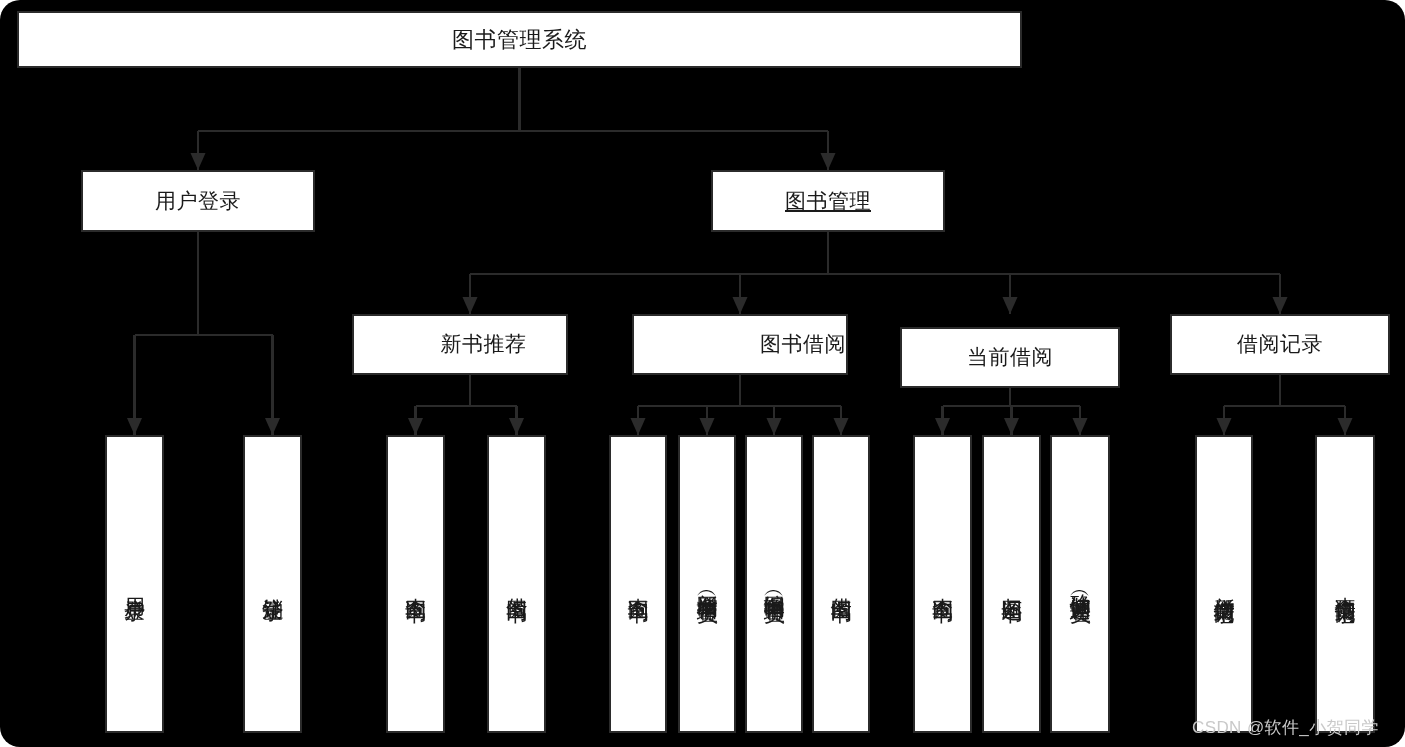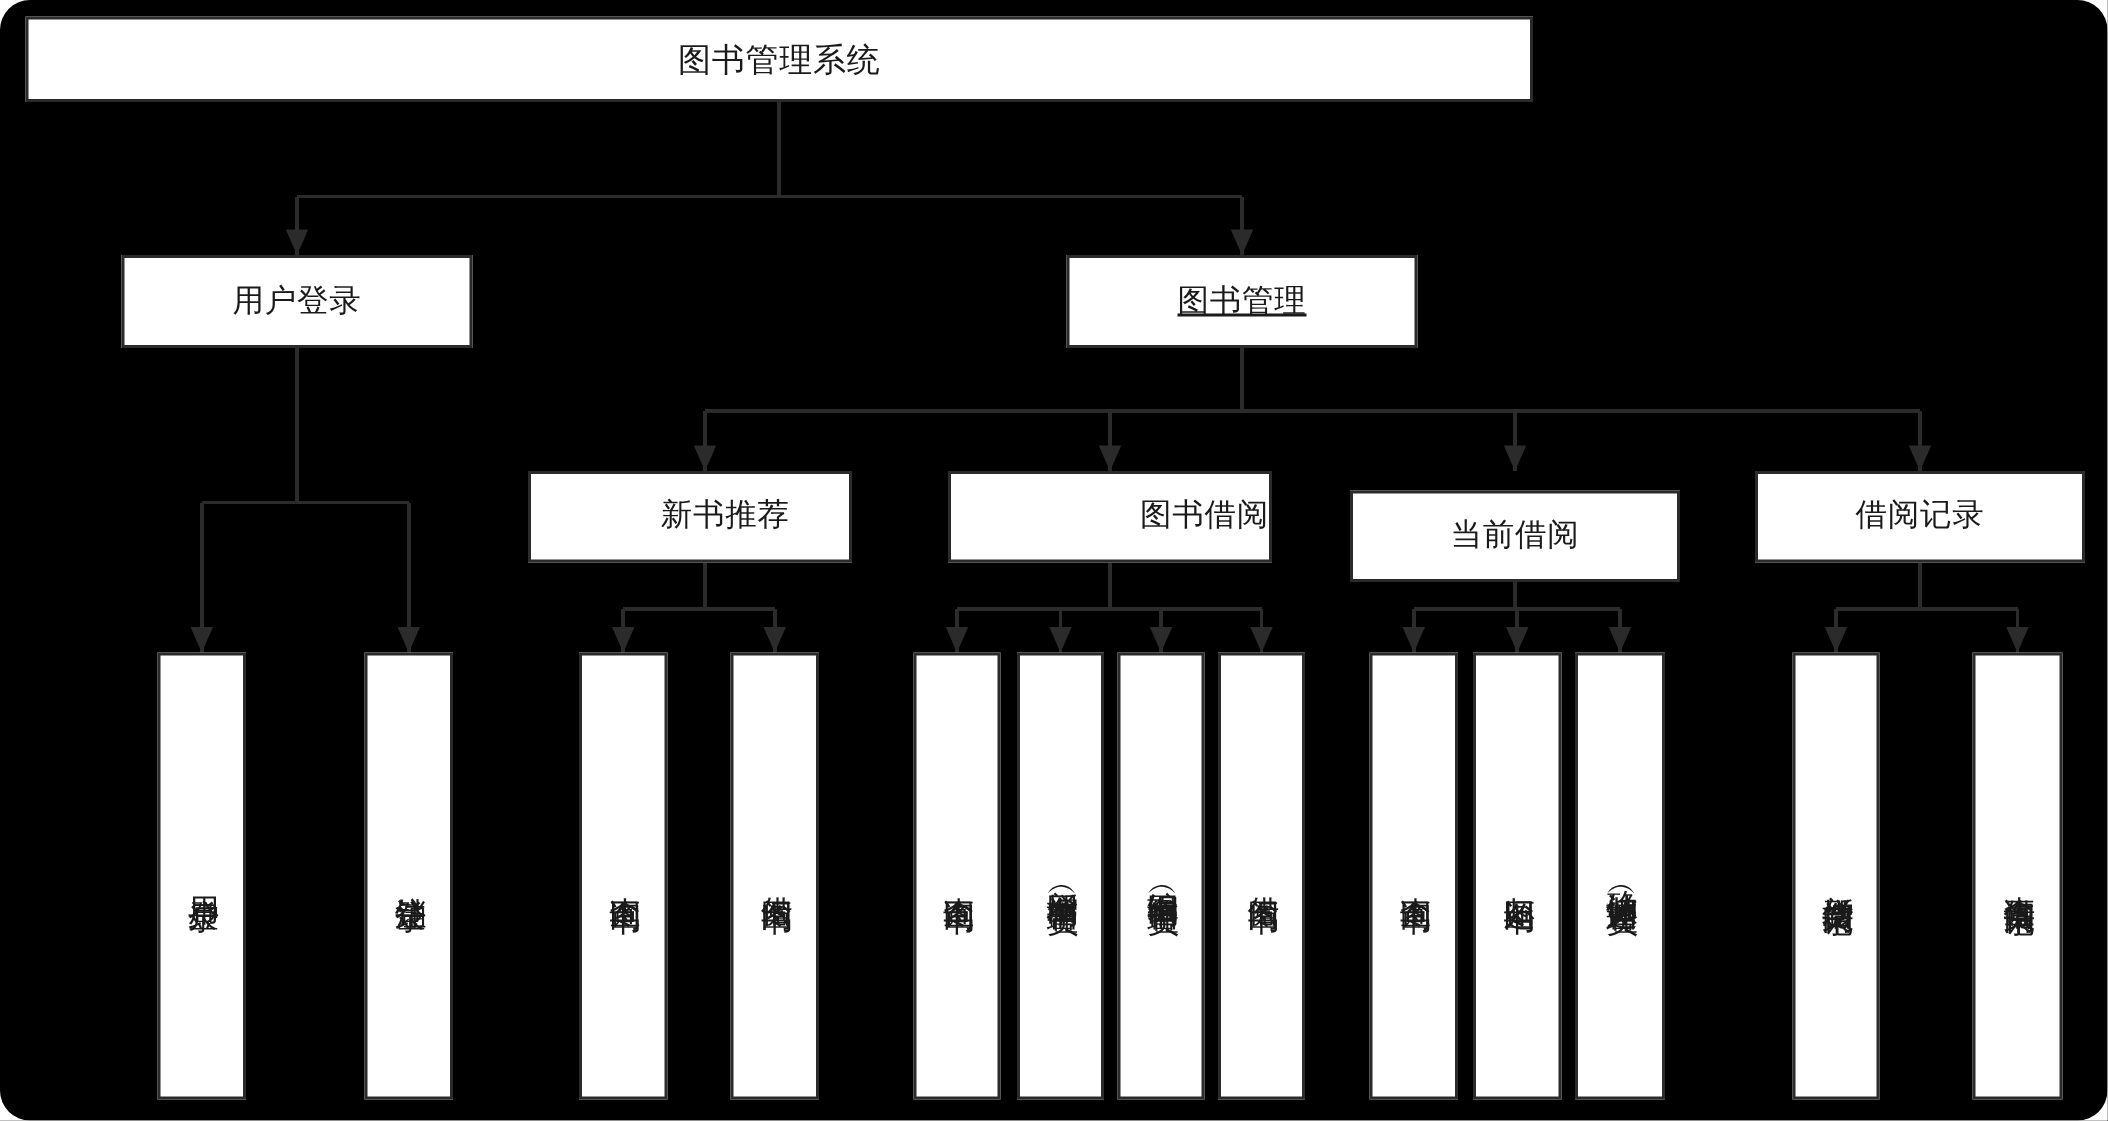--- a/index.html
+++ b/index.html
@@ -202,14 +202,15 @@
         <span class="node-label">确认归还（管理员）</span>
       </div>
       <div class="node vertical" style="left: 1195px; top: 435px; width: 58px; height: 298px;">
         <span class="node-label">新增借阅记录</span>
       </div>
       <div class="node vertical" style="left: 1315px; top: 435px; width: 60px; height: 298px;">
         <span class="node-label">查询借阅记录</span>
       </div>
     </div>
 
+  <div class="watermark" style="left: 1192px; top: 716px; color: rgb(201, 201, 201);">CSDN @软件_小贺同学</div>
 
 </div>
 
 </body></html>

